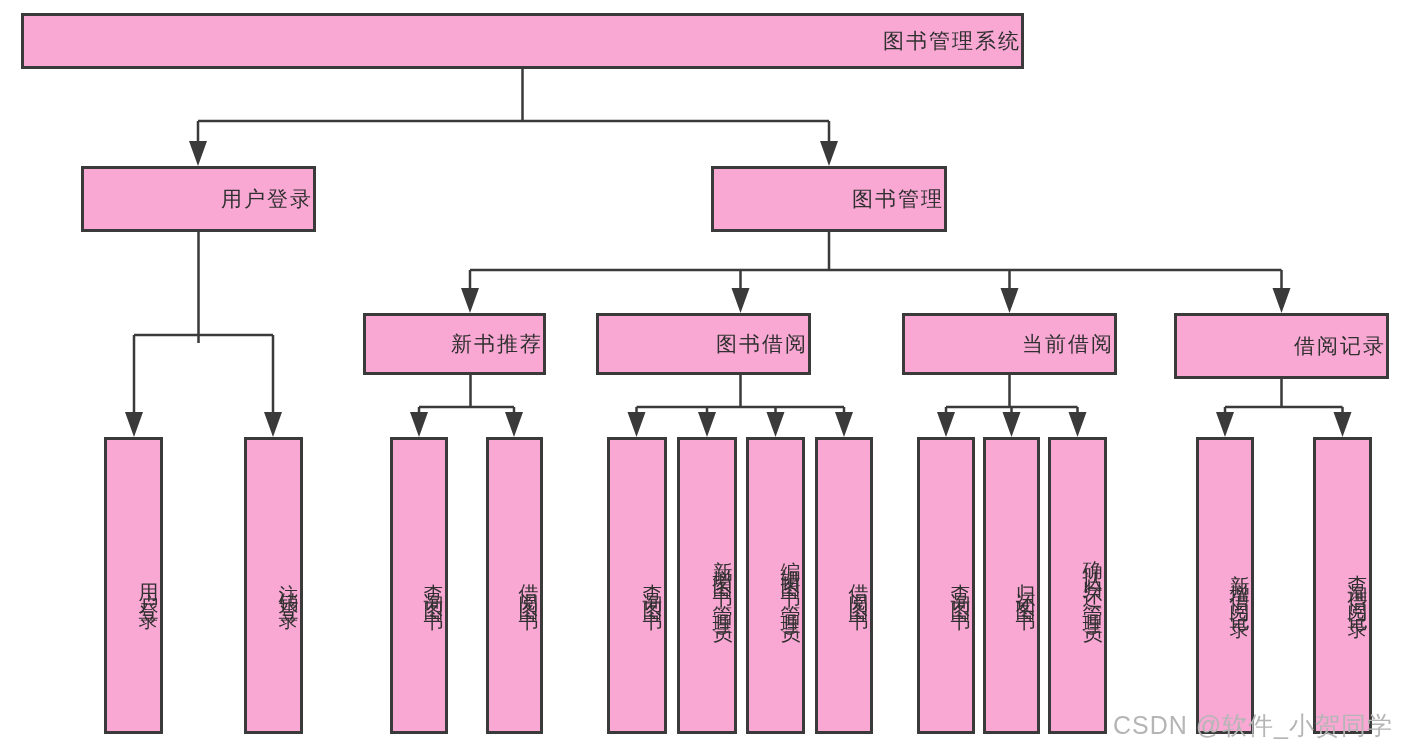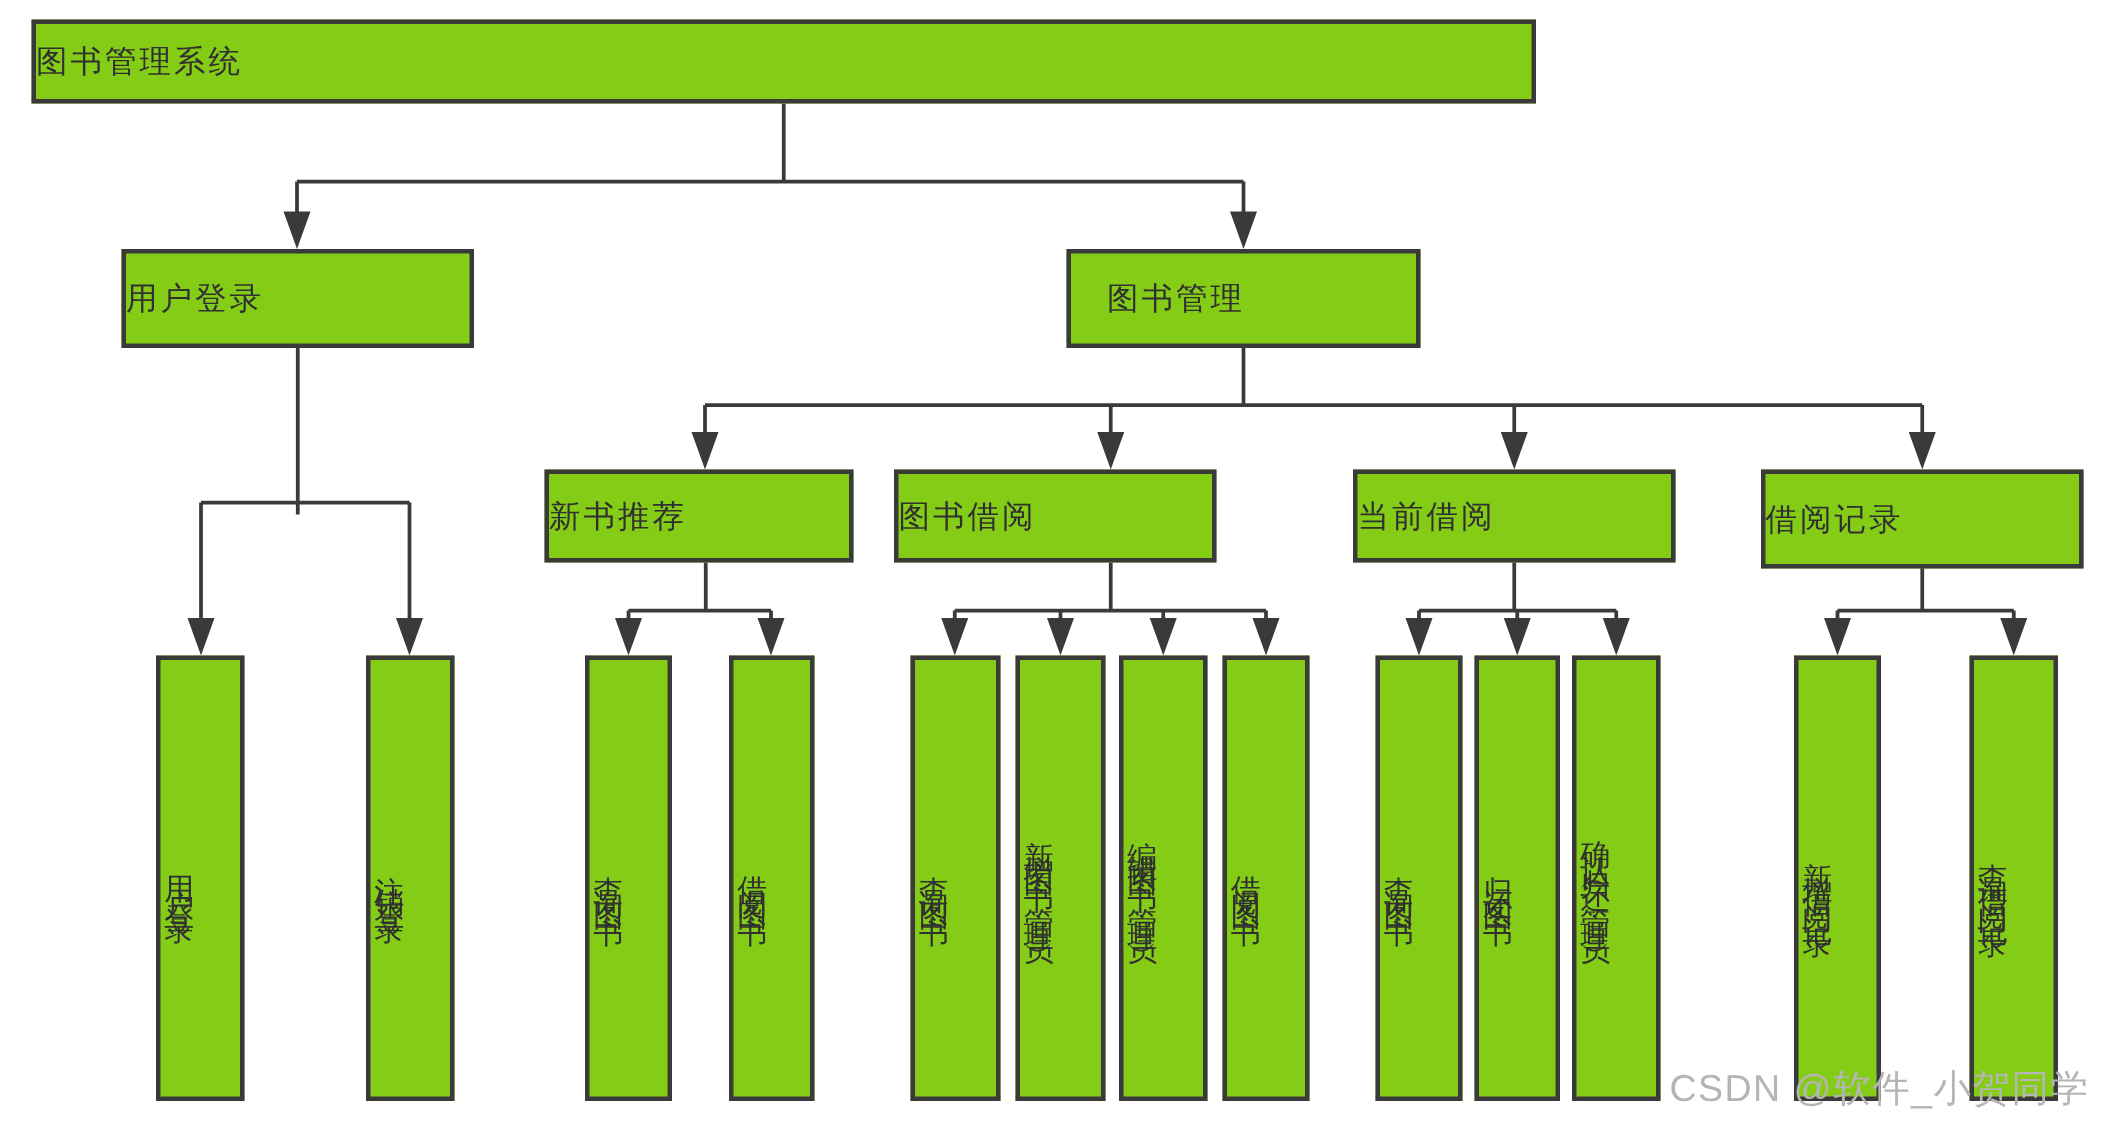--- a/index.html
+++ b/index.html
@@ -4,23 +4,23 @@
 <style>
   html,body { margin:0; padding:0; background:#fff; }
   .canvas {
     position:relative; width:1405px; height:747px;
     background:var(--background,#ffffff);
     font-family:"Liberation Sans","DejaVu Sans",sans-serif;
     color:#303030; overflow:hidden;
   }
   svg.connectors { position:absolute; left:0; top:0; color:var(--line,#3a3a3a); }
   .node {
-    position:absolute; box-sizing:border-box; background:#84cc16;
+    position:absolute; box-sizing:border-box; background:#f9a8d4;
     border:3px solid var(--line,#3a3a3a);
-    display:flex; align-items:center; justify-content:flex-start;
+    display:flex; align-items:center; justify-content:flex-end;
   }
   .node-h span { font-size:21px; letter-spacing:2px; white-space:nowrap; }
   .node-v span {
     writing-mode:vertical-rl; text-orientation:mixed;
     font-size:20px; letter-spacing:9px; line-height:1.15; white-space:nowrap;
   }
   .watermark {
     position:absolute; right:12px; bottom:5px;
     font-size:25px; letter-spacing:1px;
     color:var(--watermark,#b5b5b5); white-space:nowrap;
@@ -61,21 +61,21 @@
     <span>图书管理系统</span>
   </div>
 
   <div class="node node-h" style="left:81px; top:166px; width:235px; height:66px;">
     <span>用户登录</span>
   </div>
   <div class="node node-h" style="left:711px; top:166px; width:236px; height:66px;padding-left:24px;">
     <span>图书管理</span>
   </div>
 
-  <div class="node node-h" style="left:363px; top:313px; width:206px; height:62px;">
+  <div class="node node-h" style="left:363px; top:313px; width:183px; height:62px;">
     <span>新书推荐</span>
   </div>
   <div class="node node-h" style="left:596px; top:313px; width:215px; height:62px;">
     <span>图书借阅</span>
   </div>
   <div class="node node-h" style="left:902px; top:313px; width:215px; height:62px;">
     <span>当前借阅</span>
   </div>
   <div class="node node-h" style="left:1174px; top:313px; width:215px; height:66px;">
     <span>借阅记录</span>

